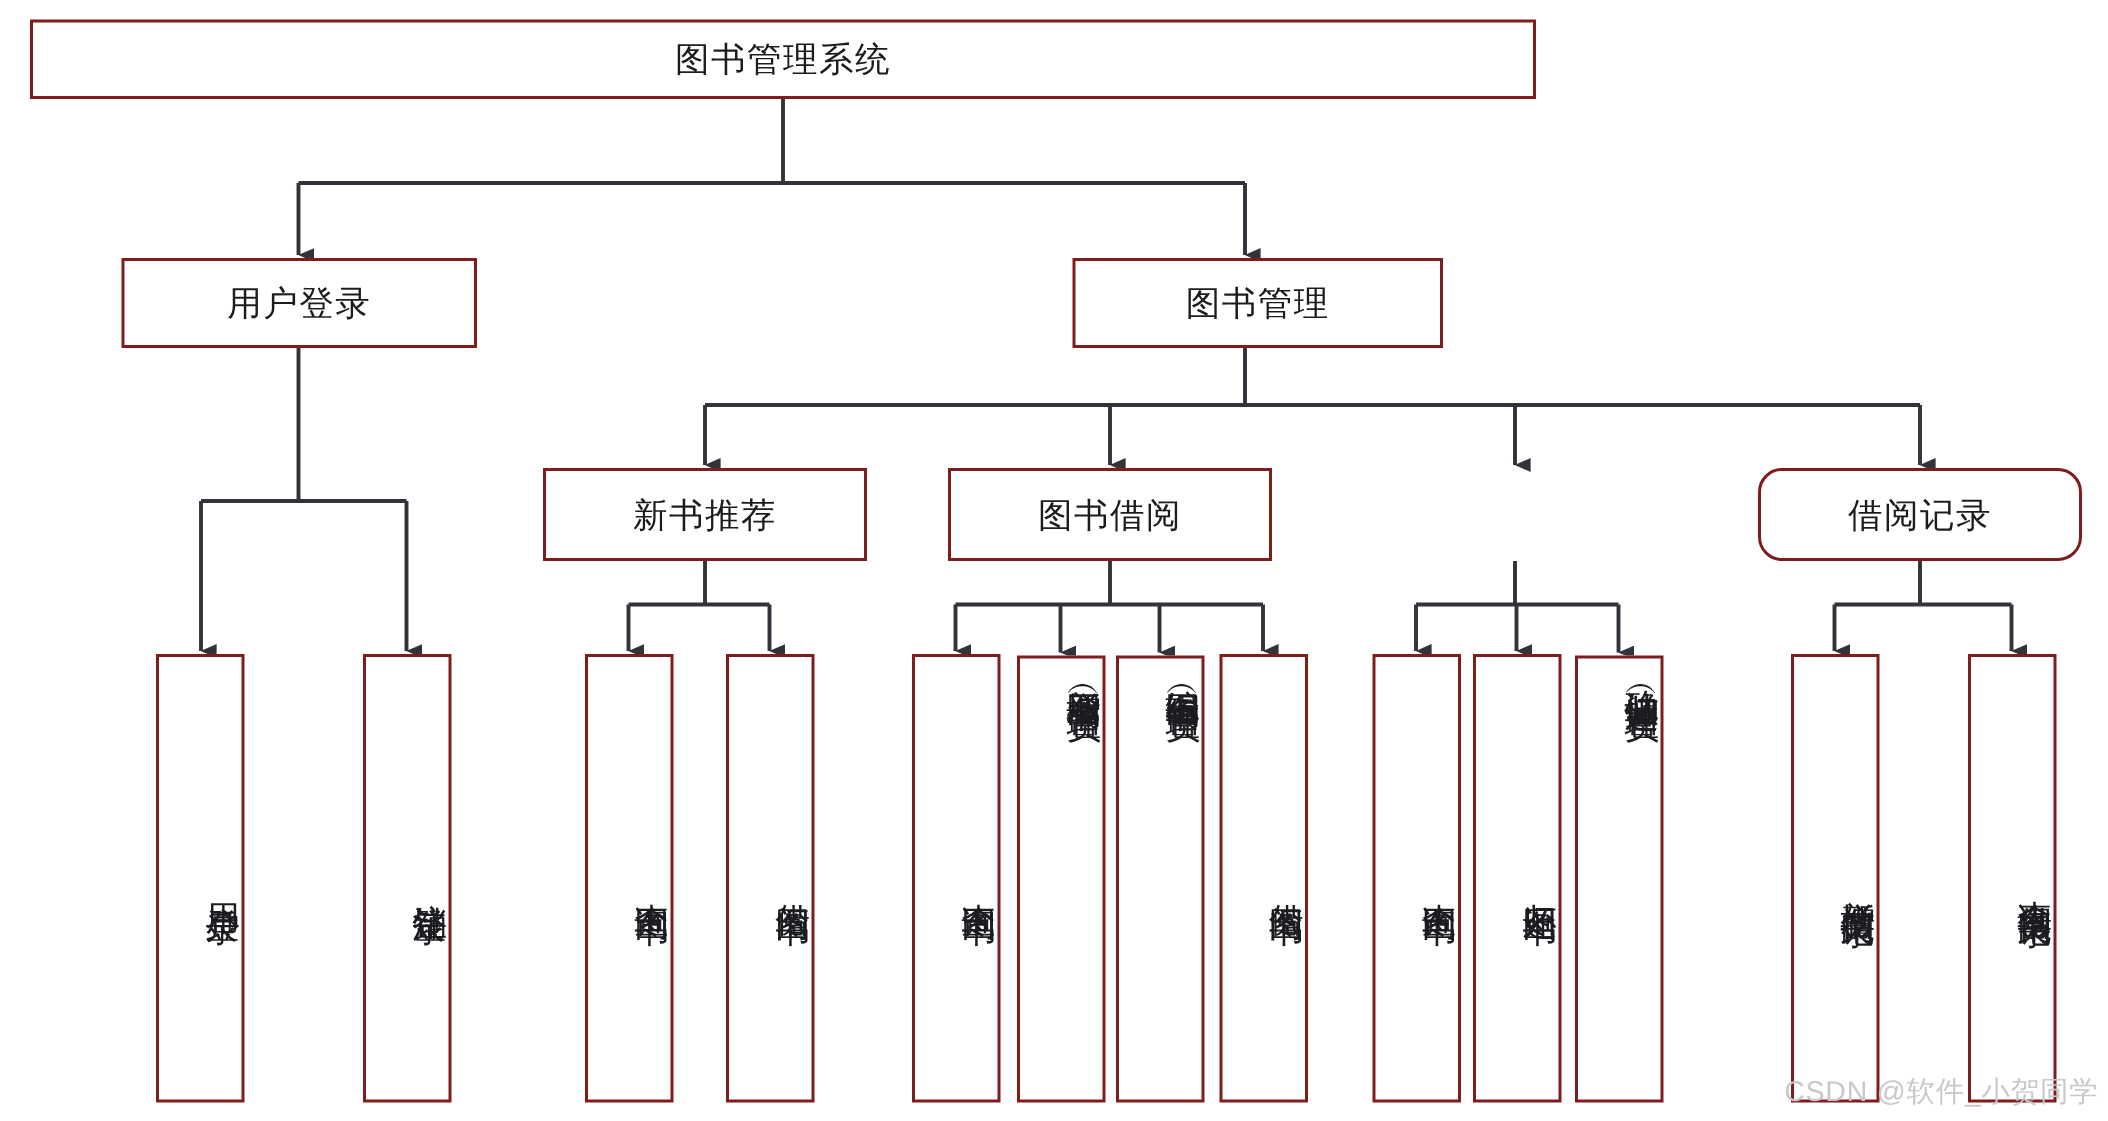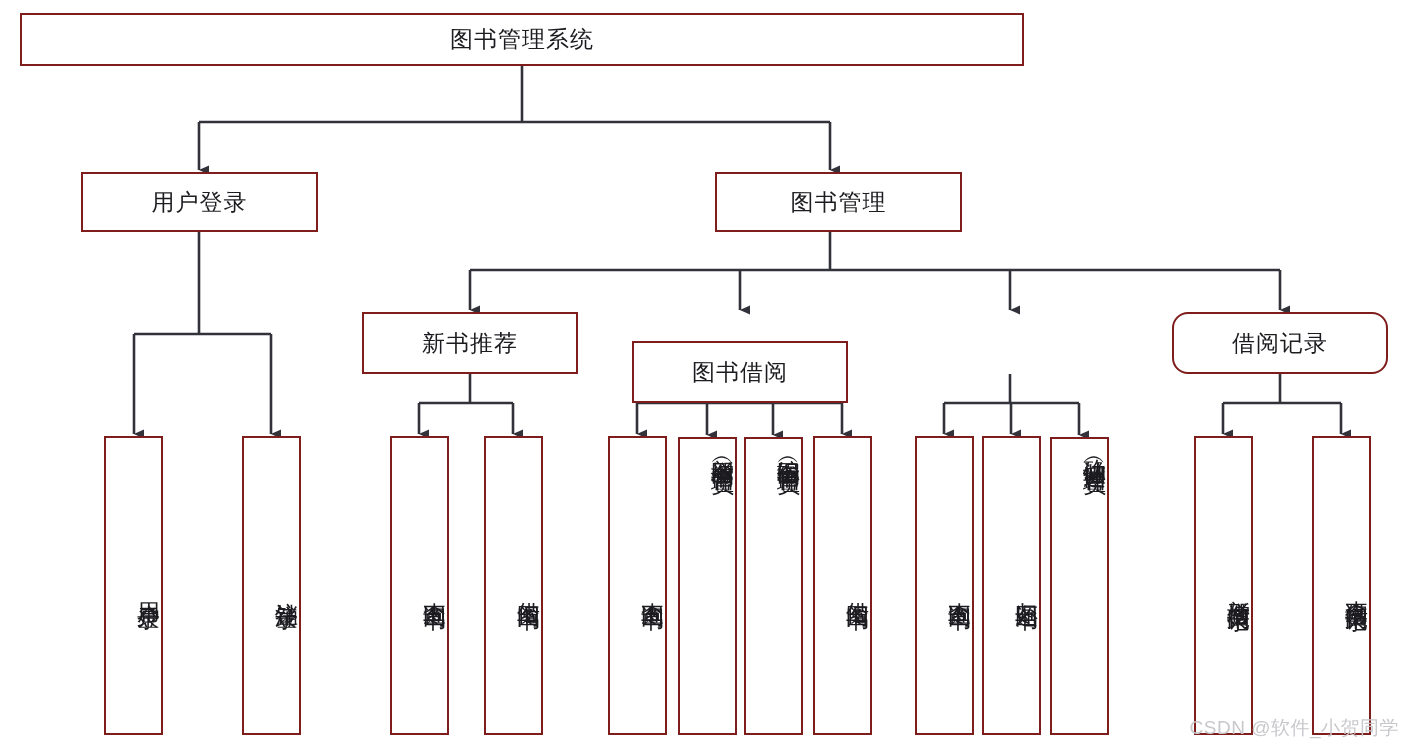--- a/index.html
+++ b/index.html
@@ -122,21 +122,21 @@
       <path d="M1341,403 L1341,434" marker-end="url(#arw)"></path>
     </g>
   </svg>
 
   <div class="node horiz" style="left:20px; top:13px; width:1004px; height:53px;">图书管理系统</div>
 
   <div class="node horiz" style="left:81px; top:172px; width:237px; height:60px;">用户登录</div>
   <div class="node horiz" style="left:715px; top:172px; width:247px; height:60px;">图书管理</div>
 
   <div class="node horiz" style="left:362px; top:312px; width:216px; height:62px;">新书推荐</div>
-  <div class="node horiz" style="left:632px; top:312px; width:216px; height:62px;margin-top:29px;">图书借阅</div>
+  <div class="node horiz" style="left:632px; top:312px; width:216px; height:62px;">图书借阅</div>
   <div class="node horiz" style="left:1172px; top:312px; width:216px; height:62px;border-radius:16px;">借阅记录</div>
 
   <div class="node vert" style="left:104px; top:436px; width:59px; height:299px;">
     <span class="vtext">用户登录</span>
   </div>
   <div class="node vert" style="left:242px; top:436px; width:59px; height:299px;">
     <span class="vtext">注销登录</span>
   </div>
 
   <div class="node vert" style="left:390px; top:436px; width:59px; height:299px;">

